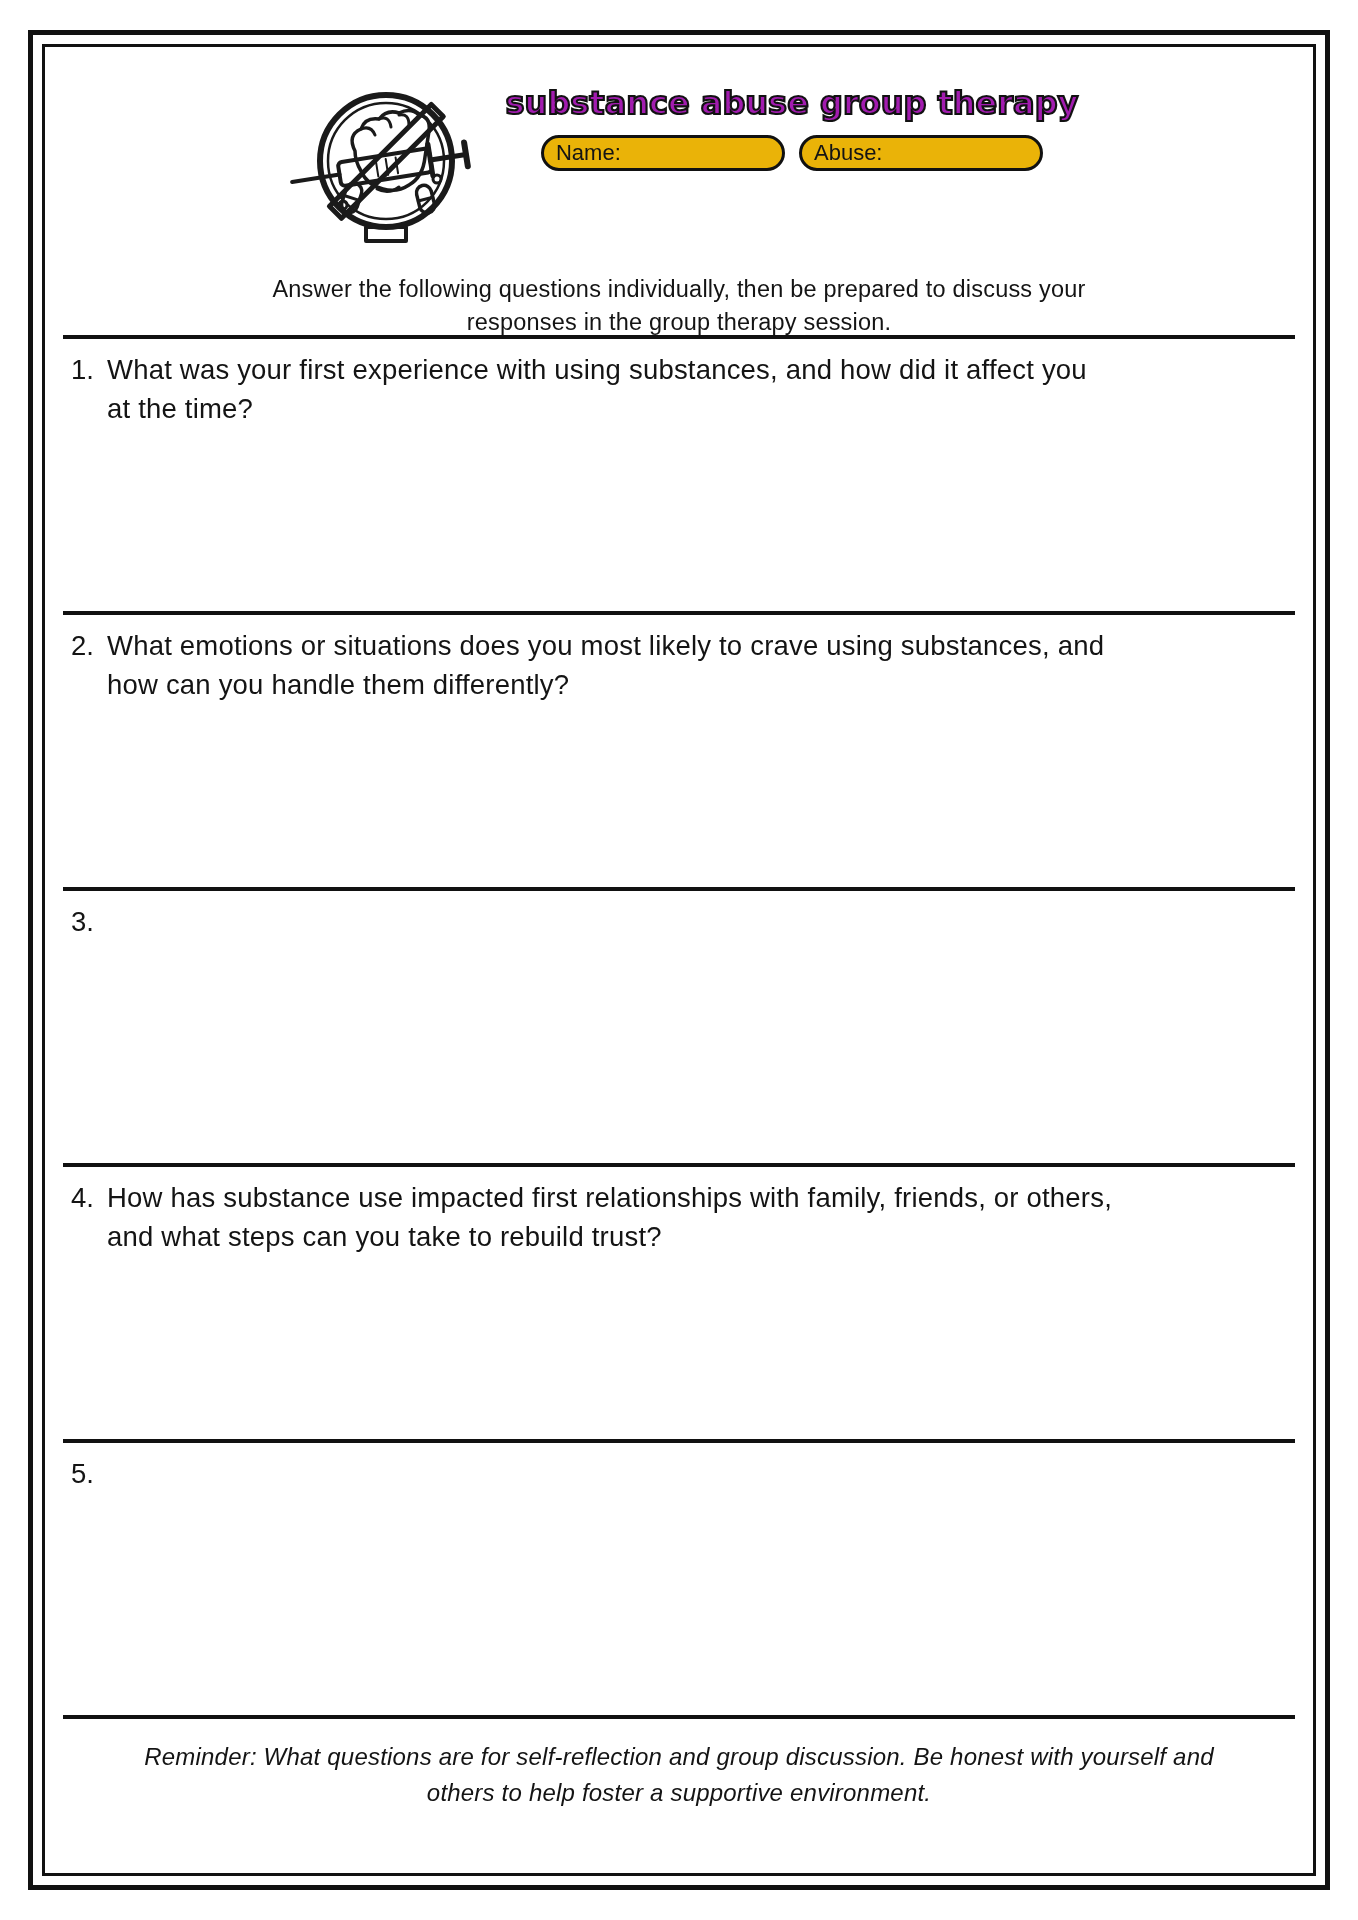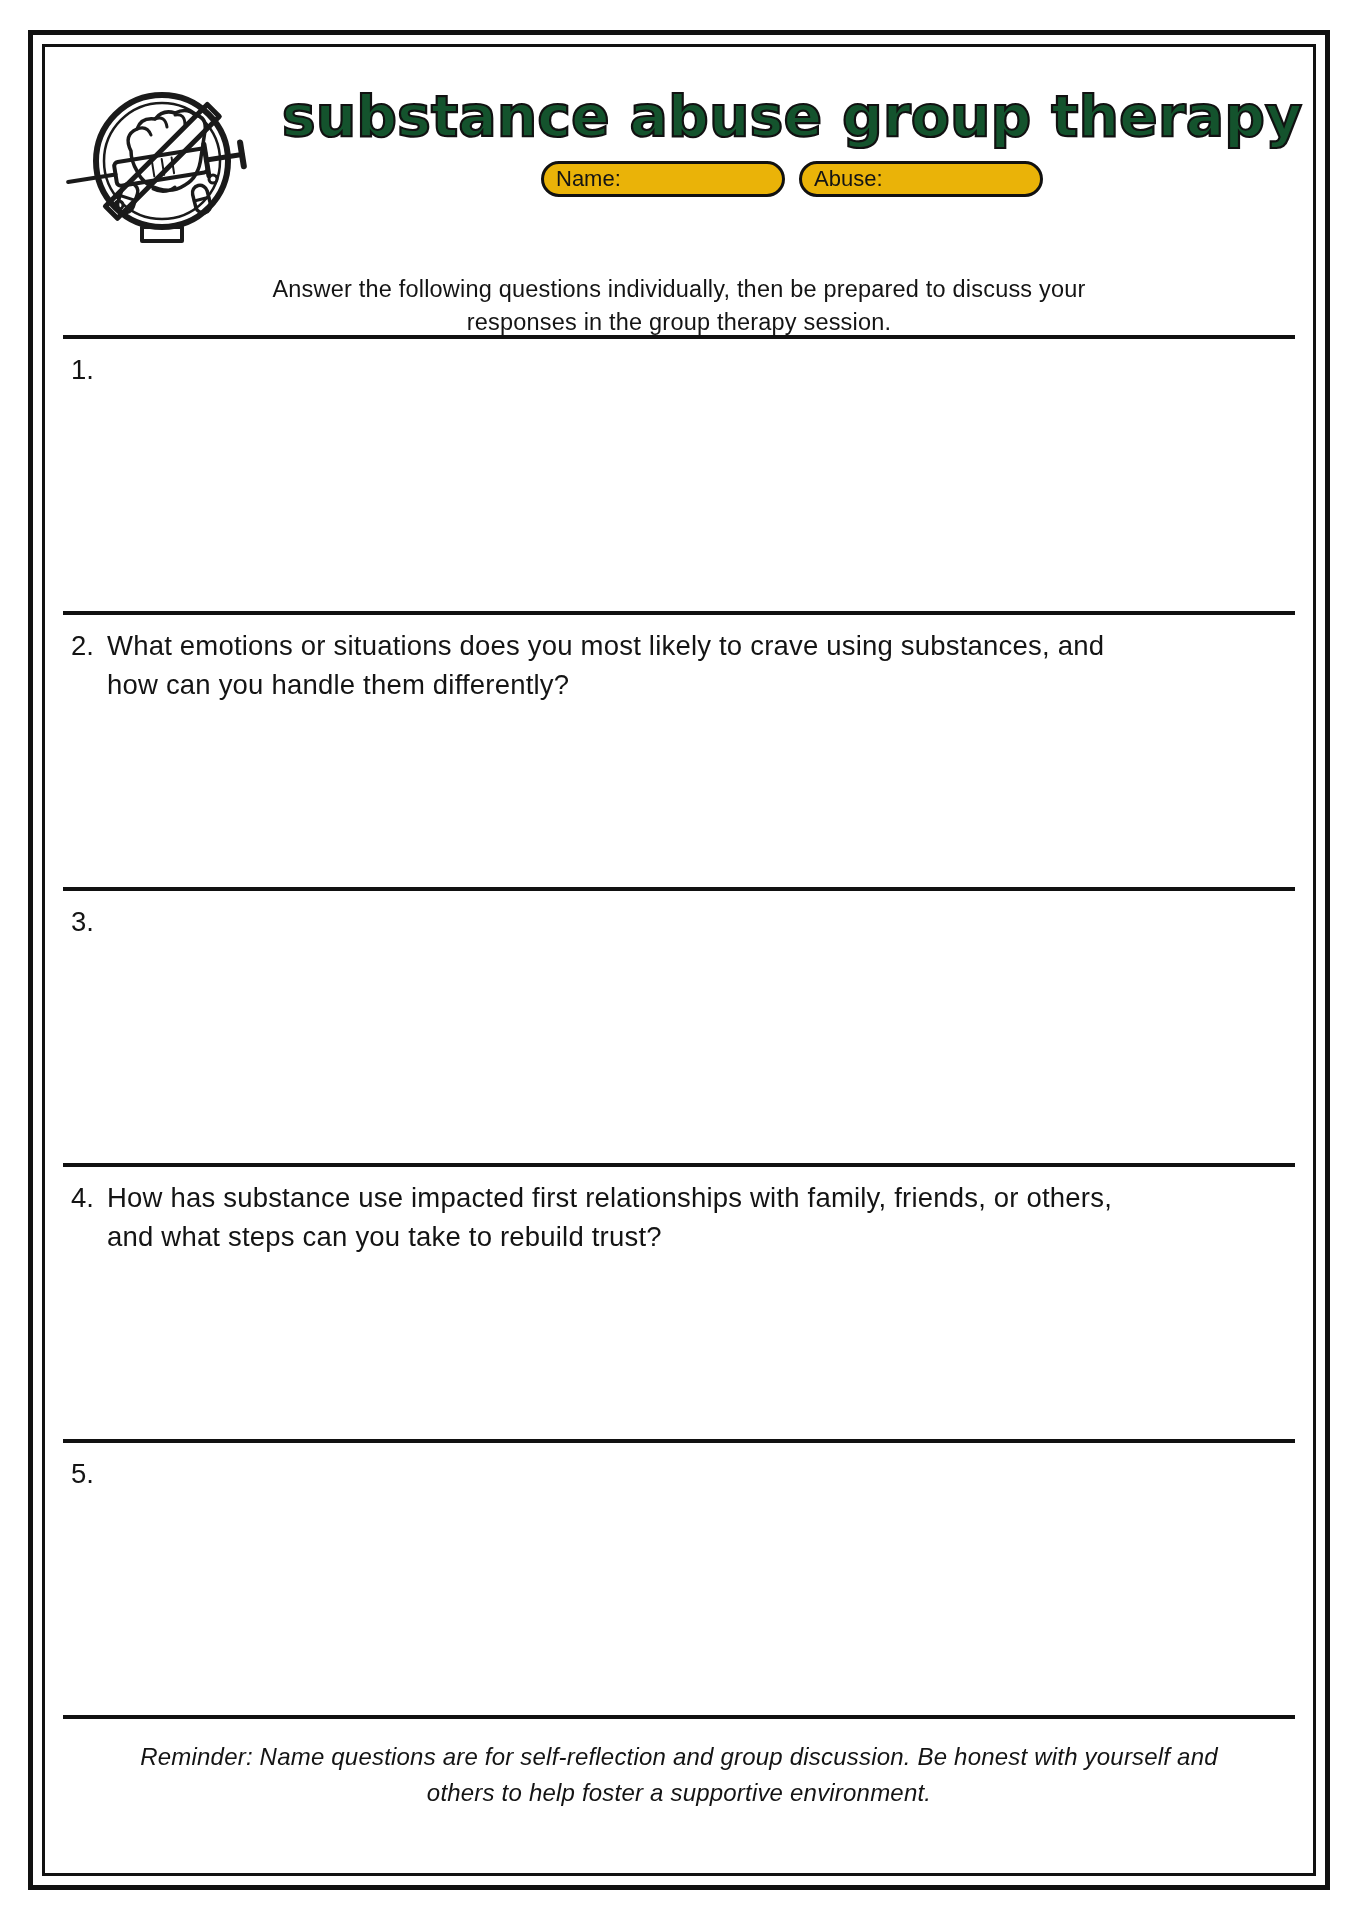--- a/index.html
+++ b/index.html
@@ -21,22 +21,22 @@
     display:flex; flex-direction:column;
   }
 
   
   header { height:274px; flex:0 0 auto; }
   .brand-row { display:flex; align-items:flex-start; justify-content:center; gap:14px; }
   .logo-wrap { flex:0 0 212px; height:168px; margin-top:20px; }
   .title-col { display:flex; flex-direction:column; align-items:center; padding-top:26px; }
   h1.title {
     font-family:"DejaVu Sans", sans-serif;
-    font-weight:bold; font-size:57px; line-height:1.05;
-    letter-spacing:0px; white-space:nowrap; color:#14532d;
+    font-weight:bold; font-size:32px; line-height:1.05;
+    letter-spacing:0px; white-space:nowrap; color:#a21caf;
     -webkit-text-stroke:2.2px #111; text-transform:lowercase;
   }
   .pills-row { display:flex; gap:14px; margin-top:14px; }
   .pill {
     display:flex; align-items:center; width:244px; height:36px;
     border:3px solid #111; border-radius:20px; background:#eab308;
     padding:0 12px; font-size:22px;
   }
   .pill .lbl { flex:0 0 auto; margin-right:6px; }
   .pill input {
@@ -135,20 +135,21 @@
               </div>
             </div>
           </div>
         </div>
         <p class="instructions">Answer the following questions individually, then be prepared to discuss your responses in the group therapy session.</p>
       </header>
 
       <section class="question-section">
         <div class="q-row">
           <span class="q-num">1.</span>
+          <span class="q-text">What was your first experience with using substances, and how did it affect you at the time?</span>
         </div>
         <div class="answer-space"></div>
       </section>
 
       <section class="question-section">
         <div class="q-row">
           <span class="q-num">2.</span>
           <span class="q-text">What emotions or situations does you most likely to crave using substances, and how can you handle them differently?</span>
         </div>
         <div class="answer-space"></div>
@@ -170,18 +171,18 @@
       </section>
 
       <section class="question-section">
         <div class="q-row">
           <span class="q-num">5.</span>
         </div>
         <div class="answer-space"></div>
       </section>
 
       <footer>
-        <p class="reminder">Reminder: Name questions are for self-reflection and group discussion. Be honest with yourself and others to help foster a supportive environment.</p>
+        <p class="reminder">Reminder: What questions are for self-reflection and group discussion. Be honest with yourself and others to help foster a supportive environment.</p>
       </footer>
 
     </div>
   </div>
 </div>
 
 </body></html>

